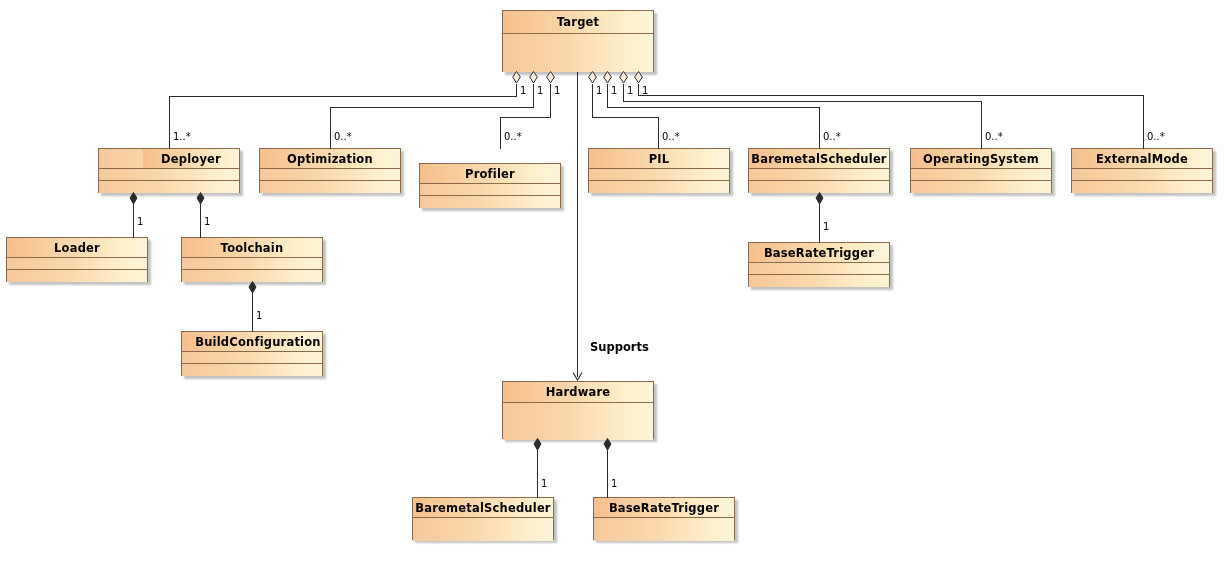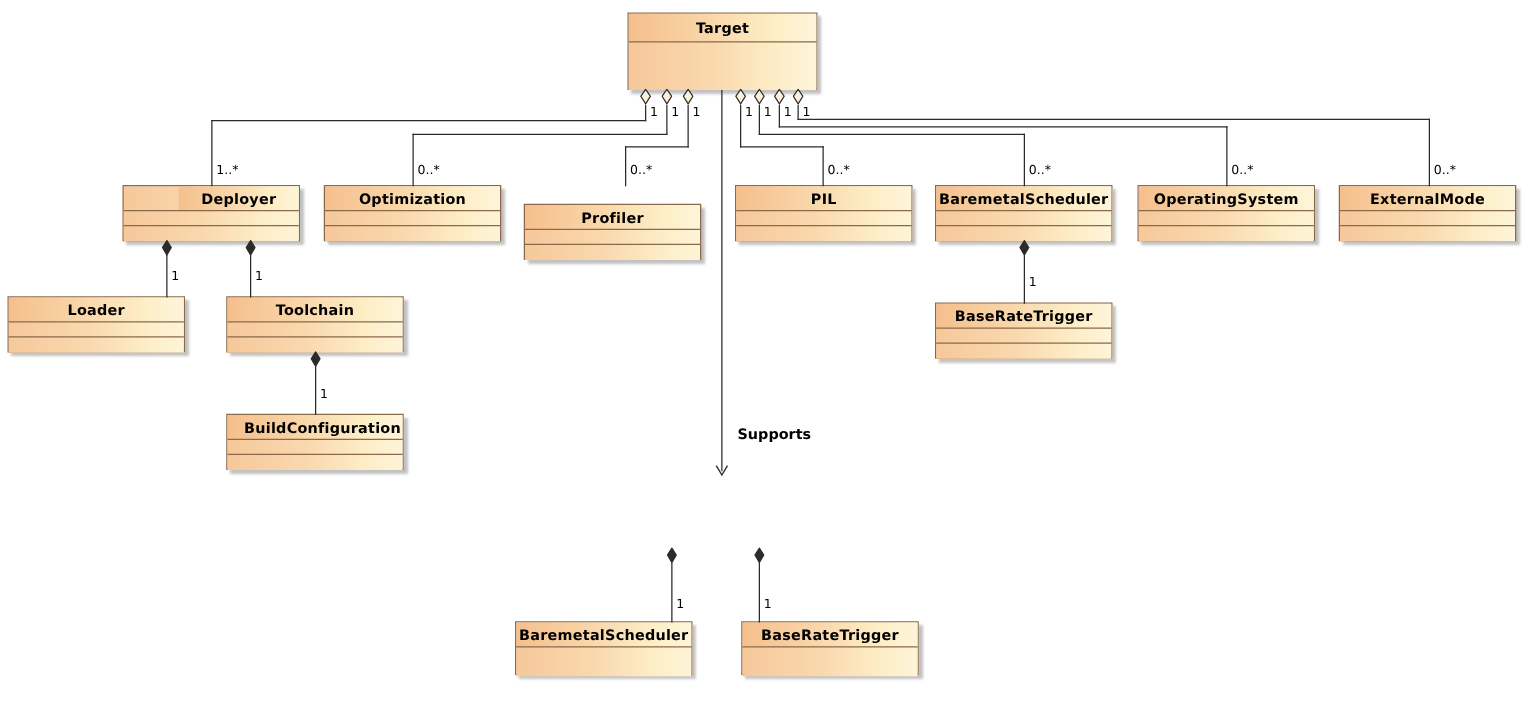--- a/index.html
+++ b/index.html
@@ -121,20 +121,26 @@
   </div>
 
   <div class="node" style="left:748px;top:242px;width:142px;height:45px;">
     <div class="box" style="width:142px;height:45px;">
       <div class="title" style="height:19px;">BaseRateTrigger</div>
       <div class="cmp" style="height:12px;"></div>
       <div class="cmp" style="height:13px;"></div>
     </div>
   </div>
 
+  <div class="node" style="left:502px;top:381px;width:152px;height:58px;">
+    <div class="box" style="width:152px;height:58px;">
+      <div class="title" style="height:20px;">Hardware</div>
+      <div class="cmp" style="height:38px;"></div>
+    </div>
+  </div>
 
   <div class="node" style="left:412px;top:497px;width:142px;height:43px;">
     <div class="box" style="width:142px;height:43px;">
       <div class="title" style="height:19px;">BaremetalScheduler</div>
       <div class="cmp" style="height:24px;"></div>
     </div>
   </div>
 
   <div class="node" style="left:593px;top:497px;width:142px;height:43px;">
     <div class="box" style="width:142px;height:43px;">

